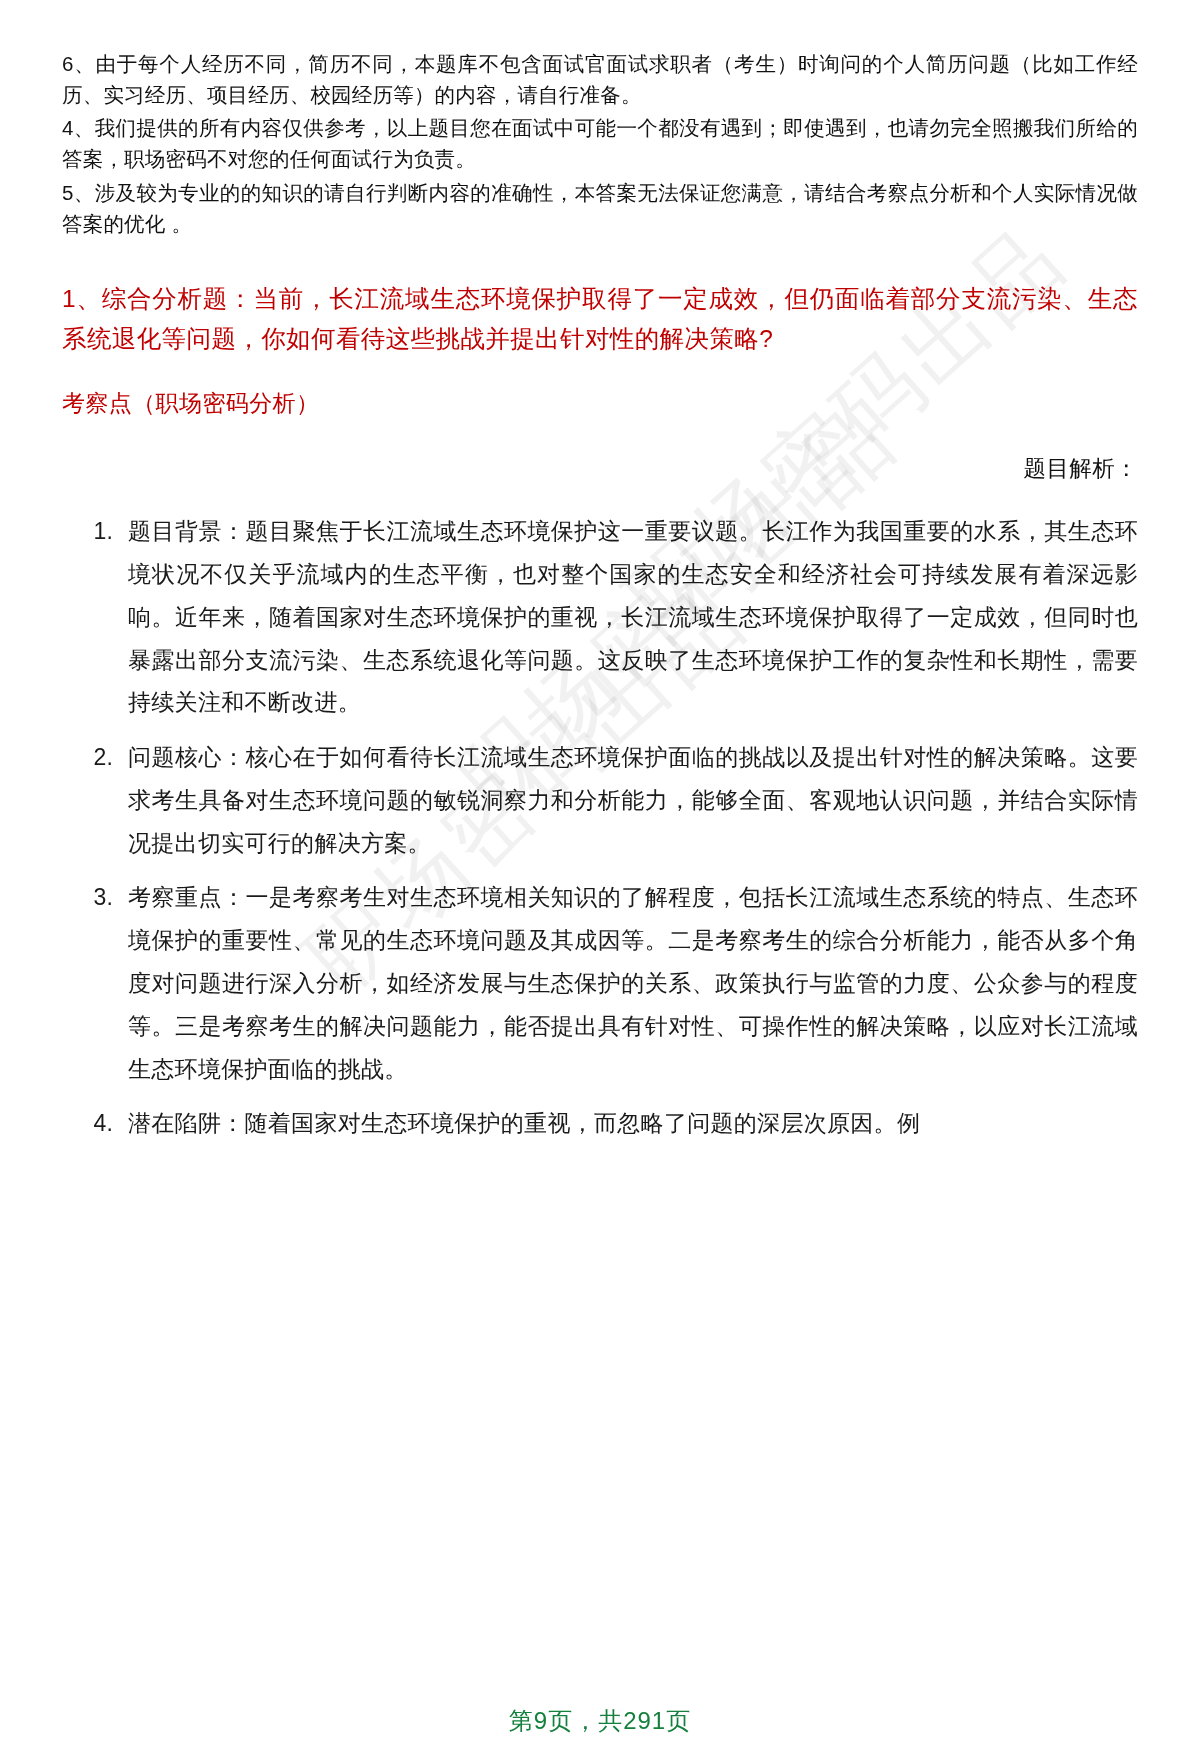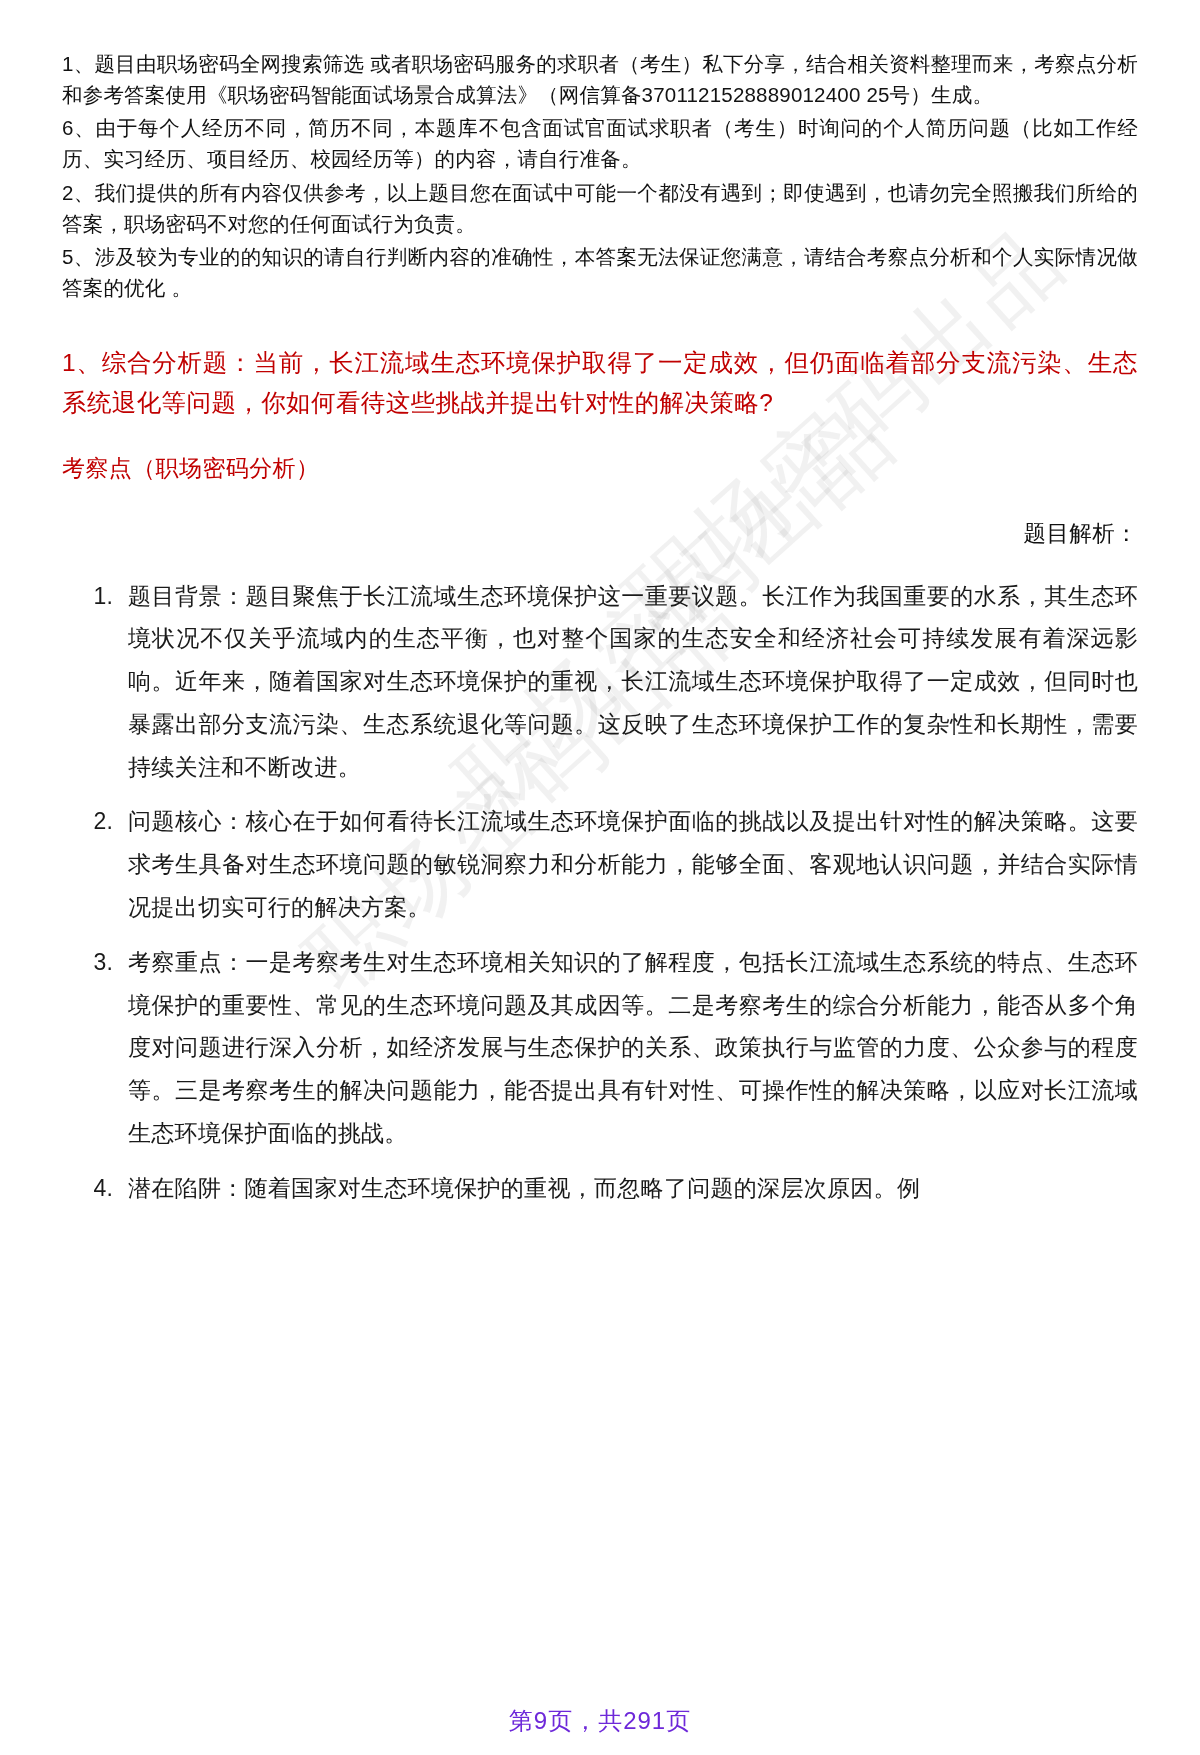--- a/index.html
+++ b/index.html
@@ -106,42 +106,41 @@
     font-family: "Liberation Sans", sans-serif;
   }
 
   .footer {
     position: absolute;
     left: 0;
     right: 0;
     bottom: 18px;
     text-align: center;
     font-size: 24px;
-    color: #6d28d9;
+    color: #15803d;
     letter-spacing: 1px;
     z-index: 3;
   }
 </style>
 </head>
 <body>
 
 <div class="page">
 
   <div class="watermark">
     <span class="wm1">职场密码出品</span>
     <span class="wm2">职场密码出品</span>
     <span class="wm3">职场密码出品</span>
   </div>
 
   <div class="content">
 
     <div class="notes">
-      <p>1、题目由职场密码全网搜索筛选 或者职场密码服务的求职者（考生）私下分享，结合相关资料整理而来，考察点分析和参考答案使用《职场密码智能面试场景合成算法》（网信算备3701121528889012400 25号）生成。</p>
       <p>6、由于每个人经历不同，简历不同，本题库不包含面试官面试求职者（考生）时询问的个人简历问题（比如工作经历、实习经历、项目经历、校园经历等）的内容，请自行准备。</p>
-      <p>2、我们提供的所有内容仅供参考，以上题目您在面试中可能一个都没有遇到；即使遇到，也请勿完全照搬我们所给的答案，职场密码不对您的任何面试行为负责。</p>
+      <p>4、我们提供的所有内容仅供参考，以上题目您在面试中可能一个都没有遇到；即使遇到，也请勿完全照搬我们所给的答案，职场密码不对您的任何面试行为负责。</p>
       <p>5、涉及较为专业的的知识的请自行判断内容的准确性，本答案无法保证您满意，请结合考察点分析和个人实际情况做答案的优化 。</p>
     </div>
 
     <div class="question">1、综合分析题：当前，长江流域生态环境保护取得了一定成效，但仍面临着部分支流污染、生态系统退化等问题，你如何看待这些挑战并提出针对性的解决策略?</div>
 
     <div class="section-label">考察点（职场密码分析）</div>
 
     <div class="analysis-title">题目解析：</div>
 
     <ol class="analysis">

